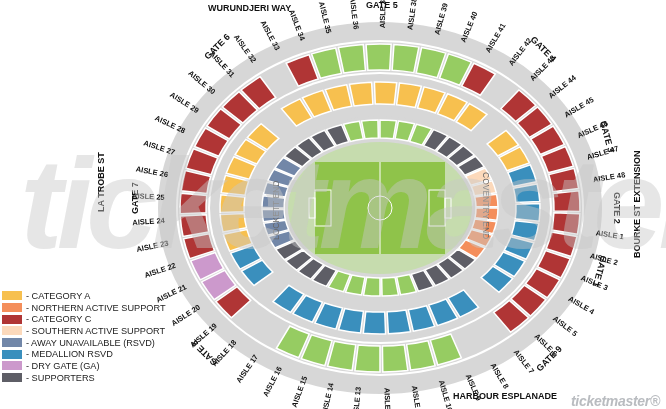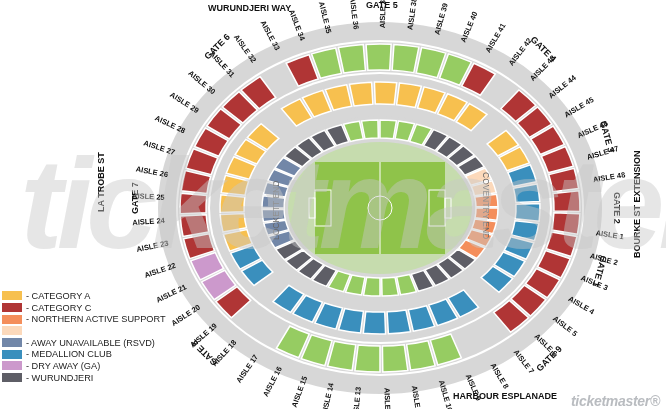--- a/index.html
+++ b/index.html
@@ -229,41 +229,42 @@
         <text transform="translate(609.2066888584983,177.6767642853042) rotate(351.09999999999997)" font-size="7.5" text-anchor="middle" dominant-baseline="middle">AISLE 48</text>
       </g>
   </svg>
 
   <div class="legend" id="legend">
       <div class="legend-row">
         <span class="swatch" style="background: rgb(247, 192, 79);"></span>
         <span class="legend-label">- CATEGORY A</span>
       </div>
       <div class="legend-row">
+        <span class="swatch" style="background: rgb(244, 142, 91);"></span>
+        <span class="legend-label">- NORTHERN ACTIVE SUPPORT</span>
+      </div>
+      <div class="legend-row">
         <span class="swatch" style="background: rgb(176, 53, 53);"></span>
         <span class="legend-label">- CATEGORY C</span>
       </div>
       <div class="legend-row">
-        <span class="swatch" style="background: rgb(244, 142, 91);"></span>
-        <span class="legend-label">- NORTHERN ACTIVE SUPPORT</span>
-      </div>
-      <div class="legend-row">
         <span class="swatch" style="background: rgb(252, 217, 187);"></span>
+        <span class="legend-label">- SOUTHERN ACTIVE SUPPORT</span>
       </div>
       <div class="legend-row">
         <span class="swatch" style="background: rgb(114, 135, 168);"></span>
         <span class="legend-label">- AWAY UNAVAILABLE (RSVD)</span>
       </div>
       <div class="legend-row">
         <span class="swatch" style="background: rgb(58, 143, 189);"></span>
-        <span class="legend-label">- MEDALLION CLUB</span>
+        <span class="legend-label">- MEDALLION RSVD</span>
       </div>
       <div class="legend-row">
         <span class="swatch" style="background: rgb(204, 153, 204);"></span>
-        <span class="legend-label">- DRY AWAY (GA)</span>
+        <span class="legend-label">- DRY GATE (GA)</span>
       </div>
       <div class="legend-row">
         <span class="swatch" style="background: rgb(94, 94, 102);"></span>
-        <span class="legend-label">- WURUNDJERI</span>
+        <span class="legend-label">- SUPPORTERS</span>
       </div>
     </div>
   <div class="tm-logo">ticketmaster®</div>
 </div>
 
 </body></html>

